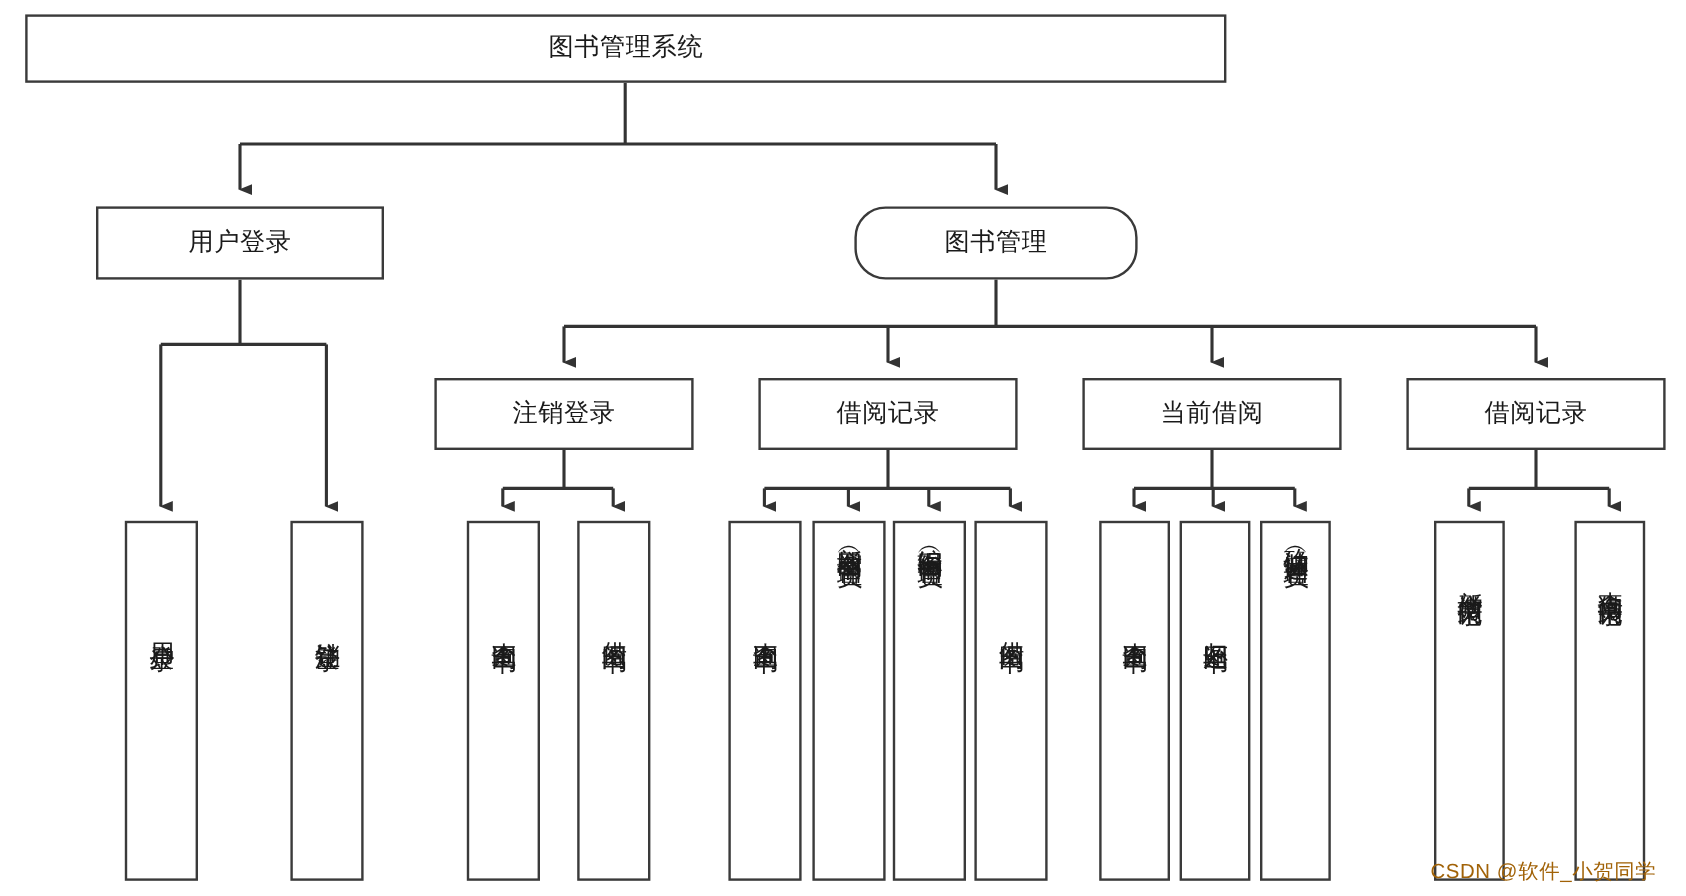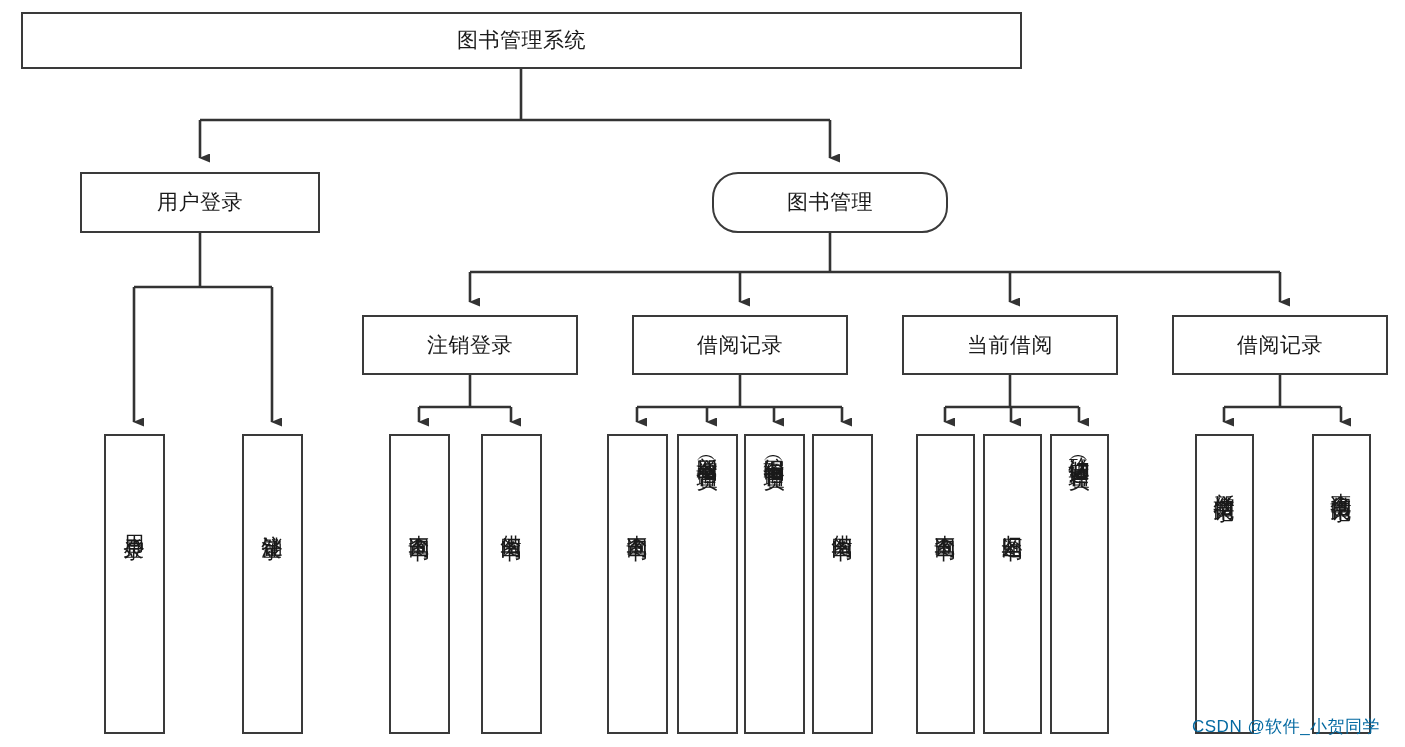--- a/index.html
+++ b/index.html
@@ -53,21 +53,21 @@
     writing-mode: vertical-rl;
     text-orientation: upright;
     font-size: 21px;
     letter-spacing: 2px;
     line-height: 1;
     margin: 0 auto;
   }
   .watermark {
     position: absolute;
     font-size: 17px;
-    color: #0369a1;
+    color: #a16207;
     white-space: nowrap;
     letter-spacing: 0.5px;
   }
 </style>
 </head>
 <body>
 
 <div id="canvas">
 
   <svg class="connectors" viewBox="0 0 1405 747">

